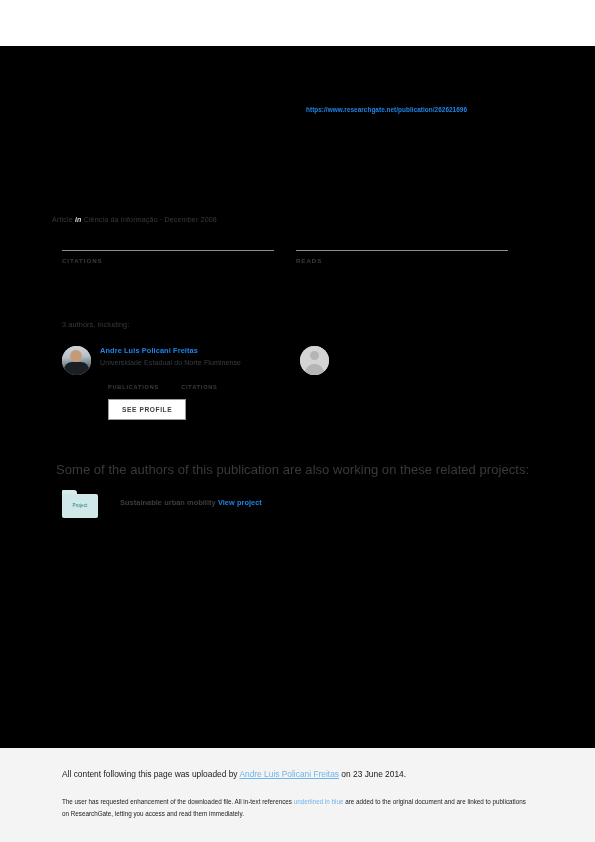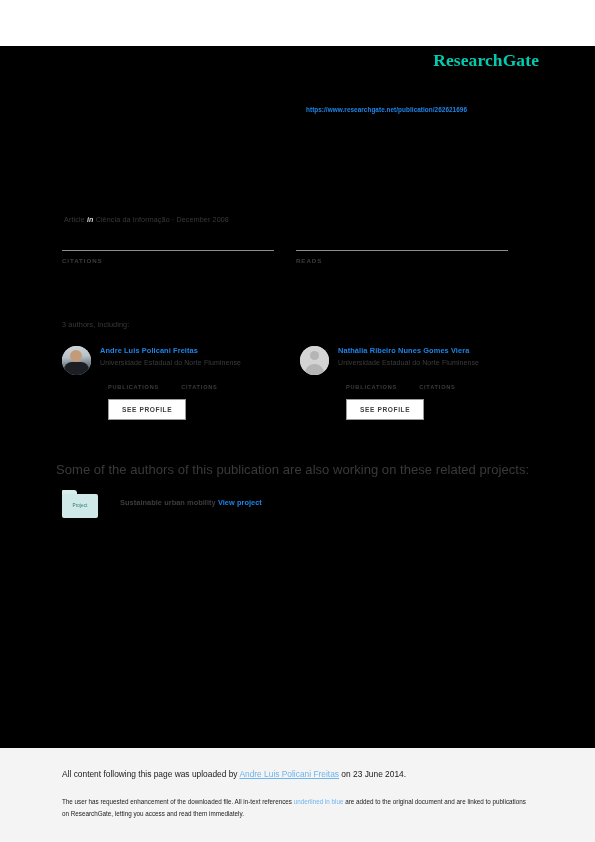--- a/index.html
+++ b/index.html
@@ -75,21 +75,21 @@
     color: #000000;
     font-size: 13px;
     line-height: 17px;
     font-weight: bold;
   }
 
   
   .article-line {
     position: absolute;
     top: 170px;
-    left: 64px;
+    left: 52px;
     font-size: 7.1px;
     color: #3a3a3a;
     letter-spacing: 0.15px;
     white-space: nowrap;
   }
   .article-line .kw {
     color: #d8d8d8;
     font-style: italic;
     font-weight: bold;
   }
@@ -350,21 +350,20 @@
 </style>
 </head>
 <body>
 
 <div class="page">
 
   <div class="top-strip"></div>
 
   <div class="dark-panel">
 
-    <div class="brand">ResearchGate</div>
 
     <div class="pub-url">https://www.researchgate.net/publication/262621696</div>
 
     <div class="hidden-title"></div>
 
     <div class="article-line">
       <span>Article</span>
       <span class="kw">in</span>
       <span>Ciência da Informação · December 2008</span>
     </div>
@@ -404,35 +403,20 @@
             </div>
           </div>
           <div class="see-profile">SEE PROFILE</div>
         </div>
       </div>
 
       <div class="author a1">
         <div class="avatar">
           <div class="avatar-generic"></div>
         </div>
-        <div class="author-body">
-          <div class="author-name">Nathália Ribeiro Nunes Gomes Viera</div>
-          <div class="author-inst">Universidade Estadual do Norte Fluminense</div>
-          <div class="author-stats">
-            <div class="stat">
-              <div class="num">0</div>
-              <div class="cap">PUBLICATIONS</div>
-            </div>
-            <div class="stat">
-              <div class="num">0</div>
-              <div class="cap">CITATIONS</div>
-            </div>
-          </div>
-          <div class="see-profile">SEE PROFILE</div>
-        </div>
       </div>
 
     </div>
 
     <div class="projects-head">Some of the authors of this publication are also working on these related projects:</div>
 
     <div class="projects">
 
       <div class="project-row">
         <div class="folder">

